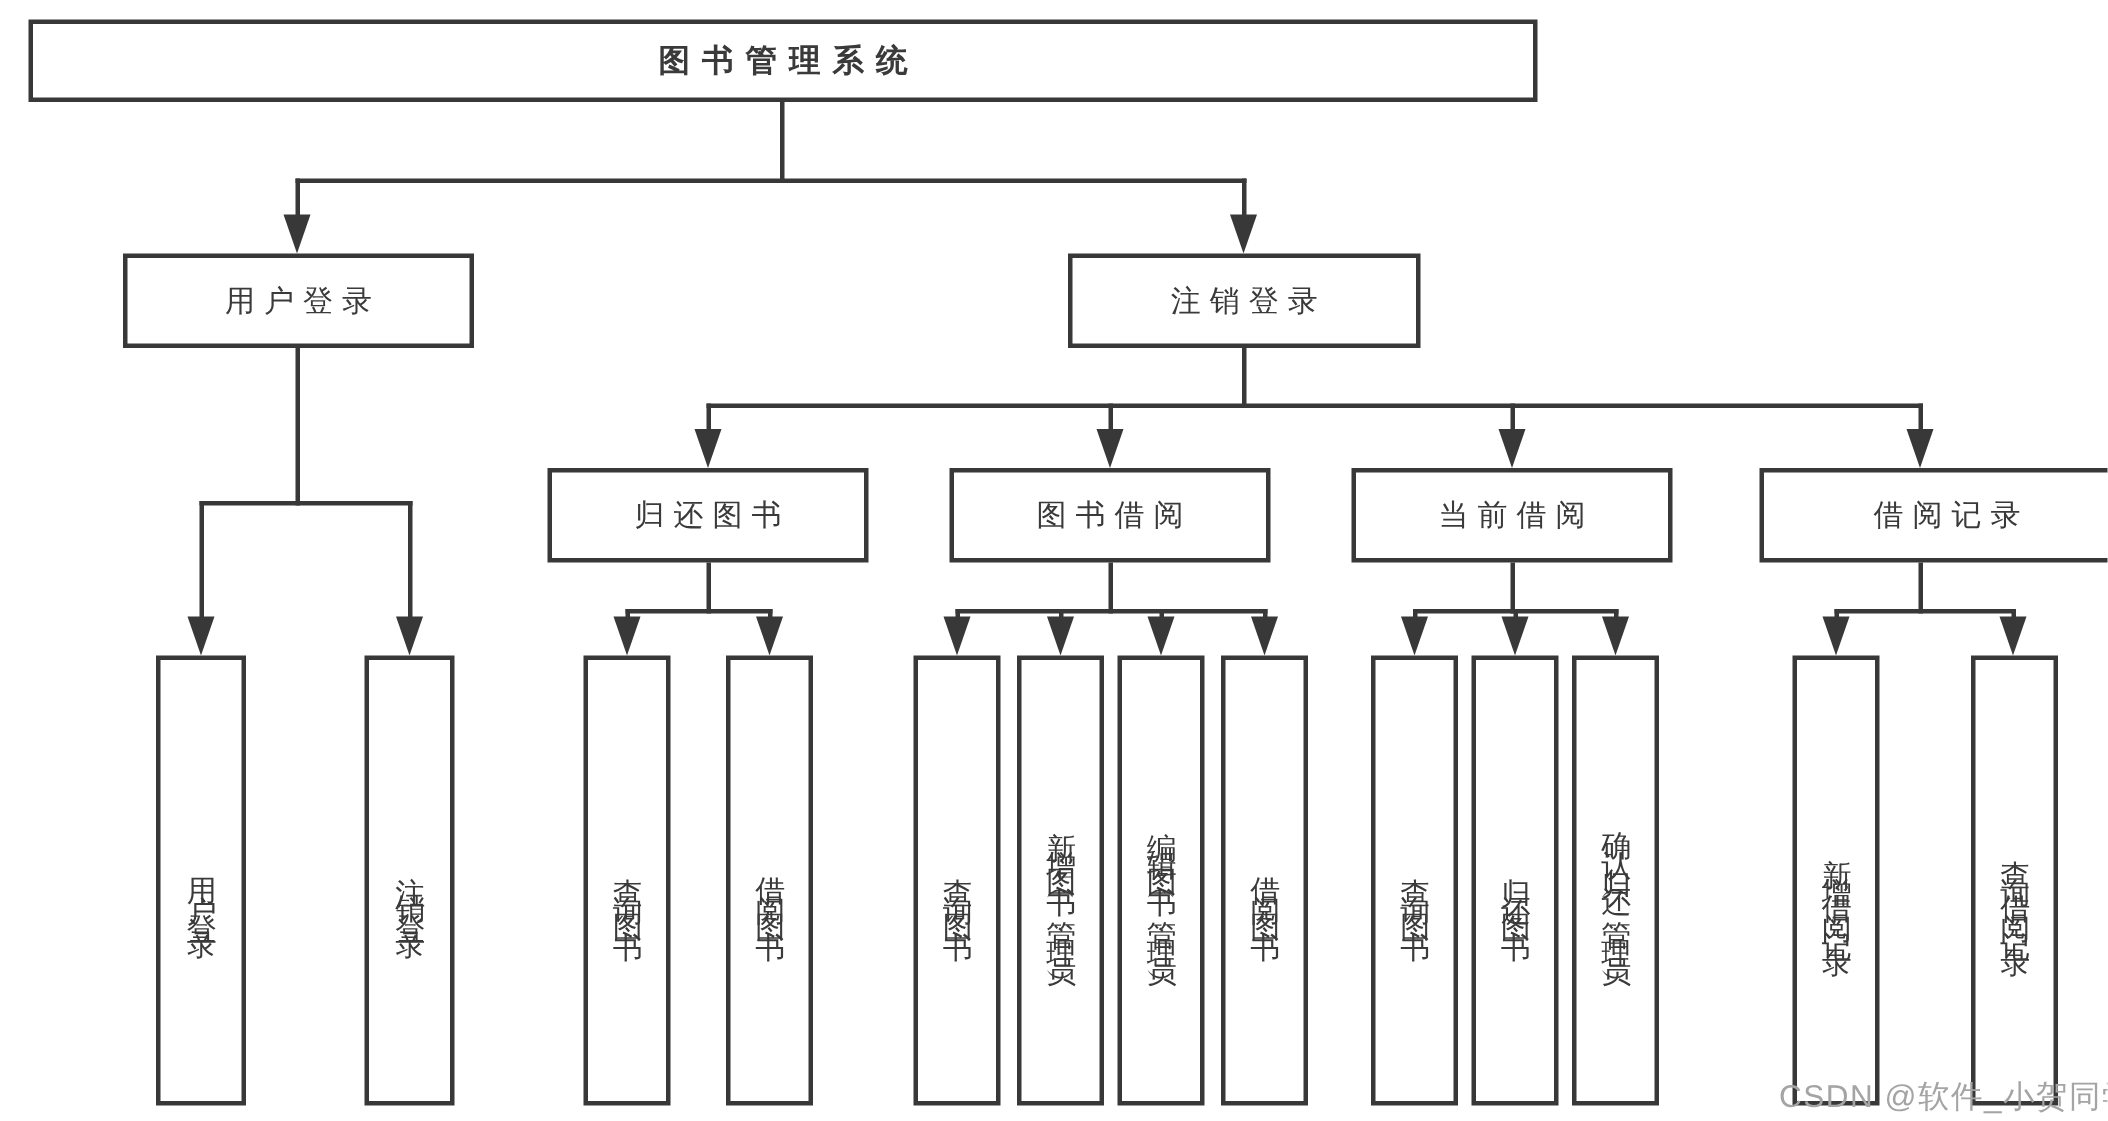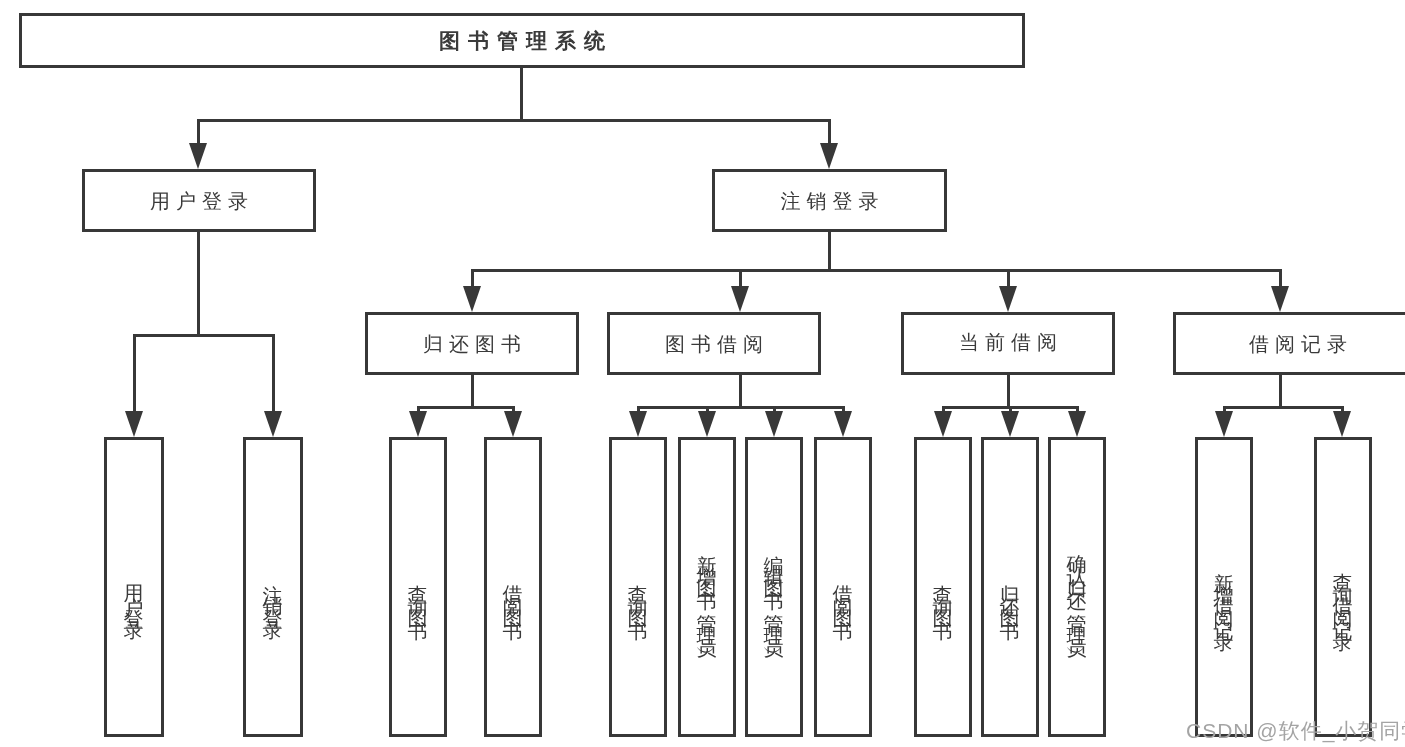--- a/index.html
+++ b/index.html
@@ -167,24 +167,24 @@
   <div class="box" style="left:82px;top:169px;width:234px;height:63px;">
     <span class="hlabel">用户登录</span>
   </div>
   <div class="box" style="left:712px;top:169px;width:235px;height:63px;">
     <span class="hlabel">注销登录</span>
   </div>
 
   <div class="box" style="left:365px;top:312px;width:214px;height:63px;">
     <span class="hlabel">归还图书</span>
   </div>
-  <div class="box" style="left:607px;top:312px;width:214px;height:63px;">
+  <div class="box" style="left:633px;top:312px;width:214px;height:63px;">
     <span class="hlabel">图书借阅</span>
   </div>
-  <div class="box" style="left:901px;top:312px;width:214px;height:63px;font-family:Liberation Mono, monospace;">
+  <div class="box" style="left:901px;top:312px;width:214px;height:63px;">
     <span class="hlabel">当前借阅</span>
   </div>
   <div class="box" style="left:1173px;top:312px;width:250px;height:63px;">
     <span class="hlabel">借阅记录</span>
   </div>
 
   <div class="box" style="left:104px;top:437px;width:60px;height:300px;">
     <span class="vlabel">用户登录</span>
   </div>
   <div class="box" style="left:243px;top:437px;width:60px;height:300px;">

